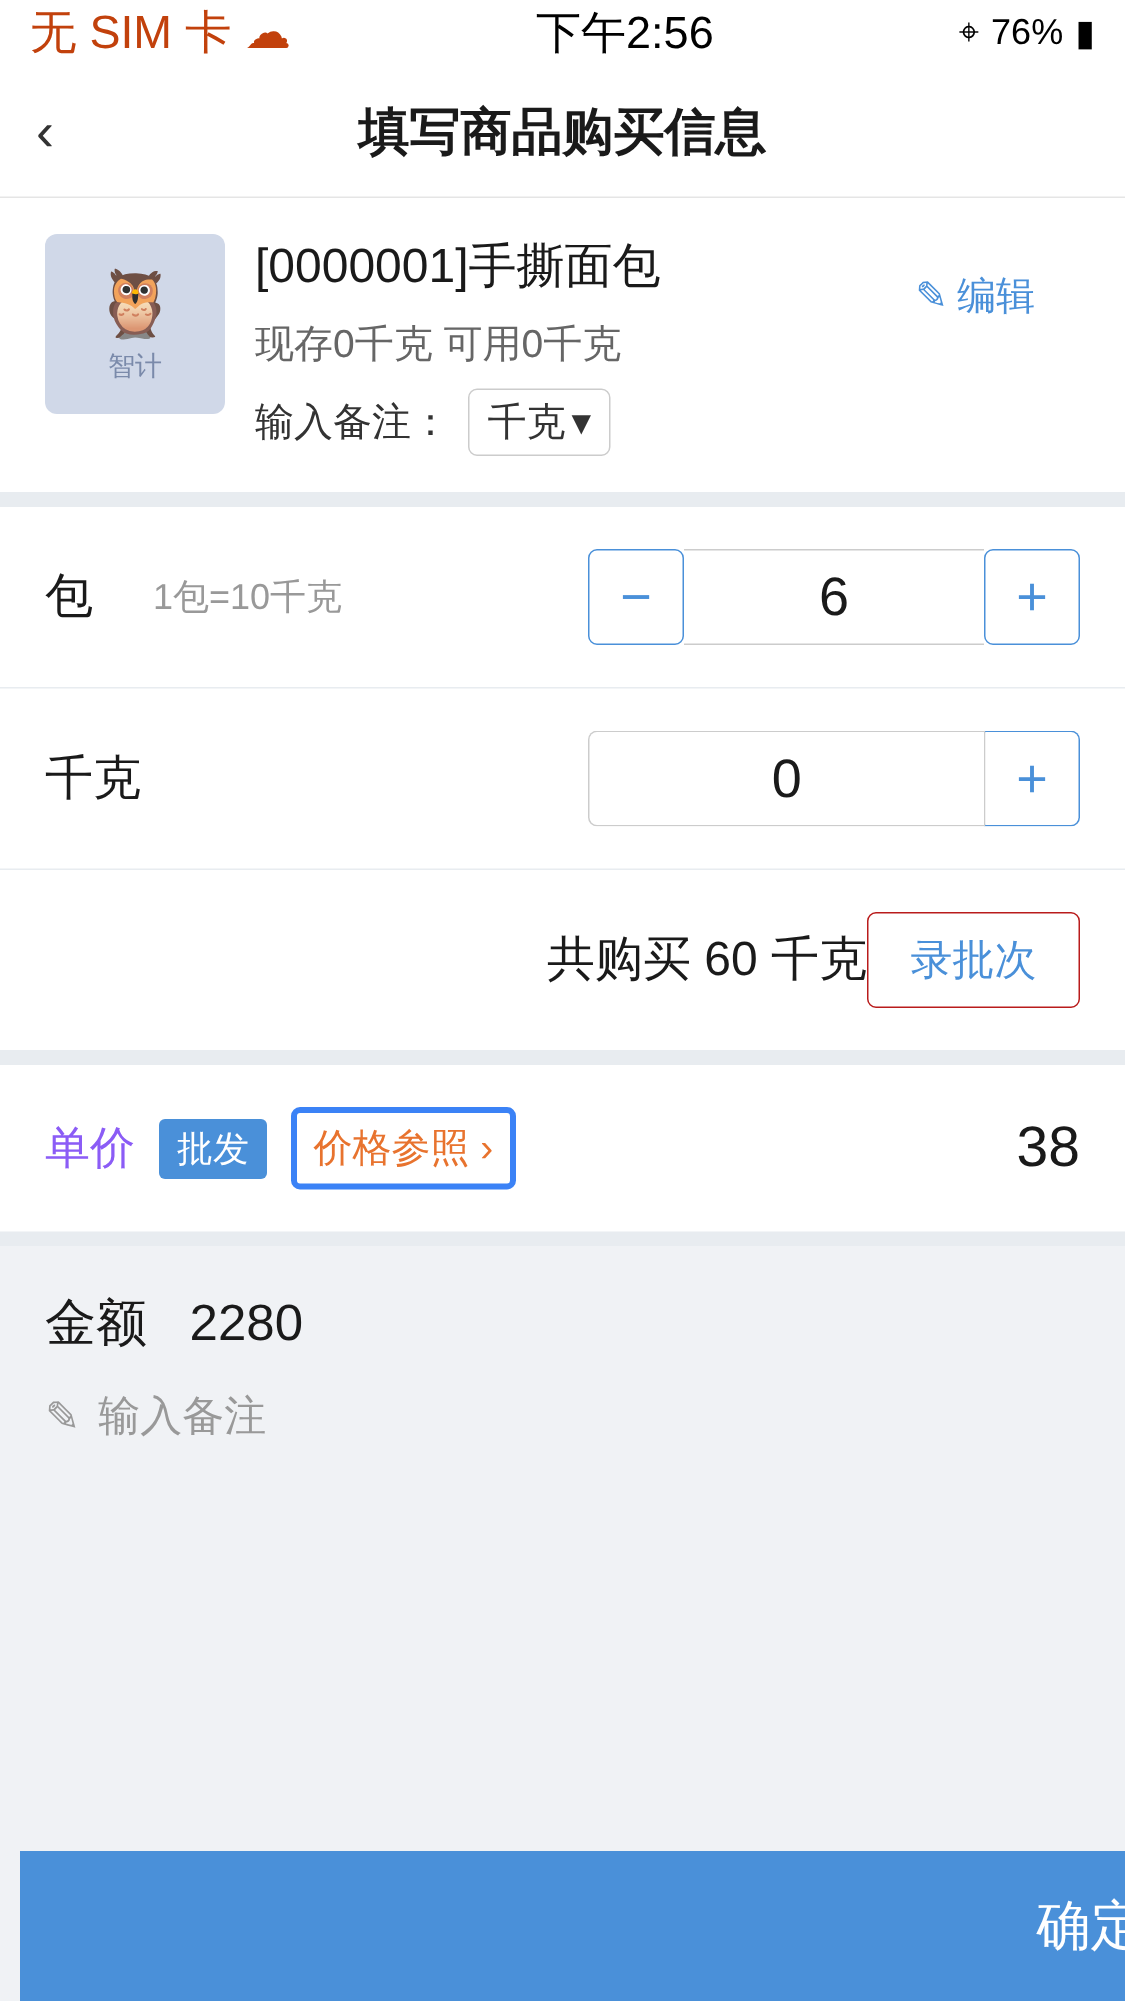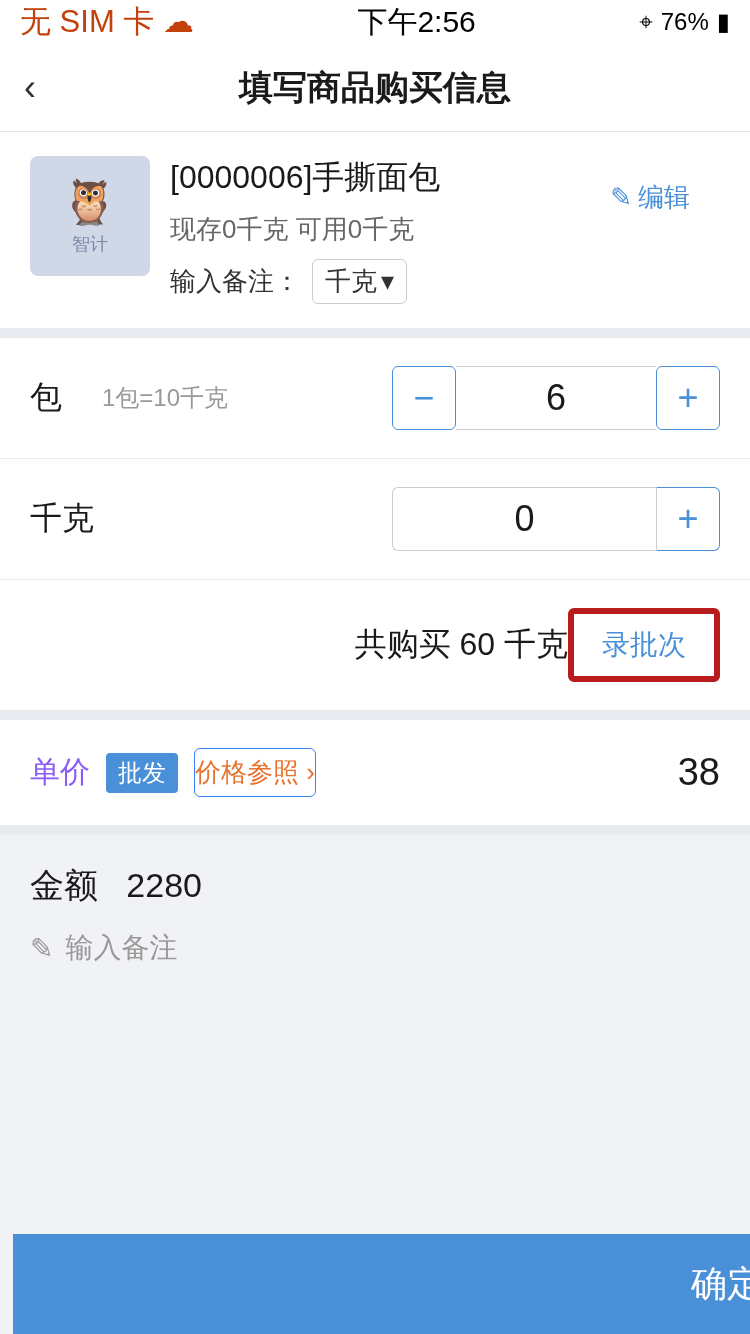--- a/index.html
+++ b/index.html
@@ -218,21 +218,21 @@
       display: flex;
       align-items: center;
       justify-content: flex-end;
       padding: 28px 30px;
     }
     .total-label {
       font-size: 32px;
       color: #1a1a1a;
     }
     .batch-btn {
-      border: 6px solid #b91c1c;
+      border: 1px solid #b91c1c;
       border-radius: 6px;
       padding: 12px 28px;
       font-size: 28px;
       color: #4a90d9;
       background: #fff;
       cursor: pointer;
     }
 
     
     .price-section {
@@ -248,23 +248,23 @@
       color: #8b5cf6;
     }
     .price-badge {
       background: #4a90d9;
       color: #fff;
       font-size: 24px;
       padding: 4px 12px;
       border-radius: 4px;
     }
     .price-ref-btn {
-      border: 1px solid #3b82f6;
+      border: 4px solid #3b82f6;
       border-radius: 6px;
-      padding: 6px 0;
+      padding: 6px 11px;
       font-size: 26px;
       color: #e8732e;
       background: #fff;
       display: flex;
       align-items: center;
       gap: 4px;
       cursor: pointer;
     }
     .price-value {
       margin-left: auto;
@@ -346,21 +346,21 @@
     <div class="product-image-inner">
       <span style="font-size:44px; color:#7a8aaa;">🦉</span>
       <span style="font-size:18px; color:#7a8aaa; margin-top:4px;">智计</span>
     </div>
   </div>
   <div class="product-card-inner">
     <div class="edit-btn">
       <span>✎</span>
       <span>编辑</span>
     </div>
-    <div class="product-name">[0000006]手撕面包</div>
+    <div class="product-name">[0000001]手撕面包</div>
     <div class="product-stock">现存0千克  可用0千克</div>
     <div class="product-unit-row">
       <span>输入备注：</span>
       <div class="unit-select">
         <span>千克</span>
         <span>▾</span>
       </div>
     </div>
   </div>
 </div>

